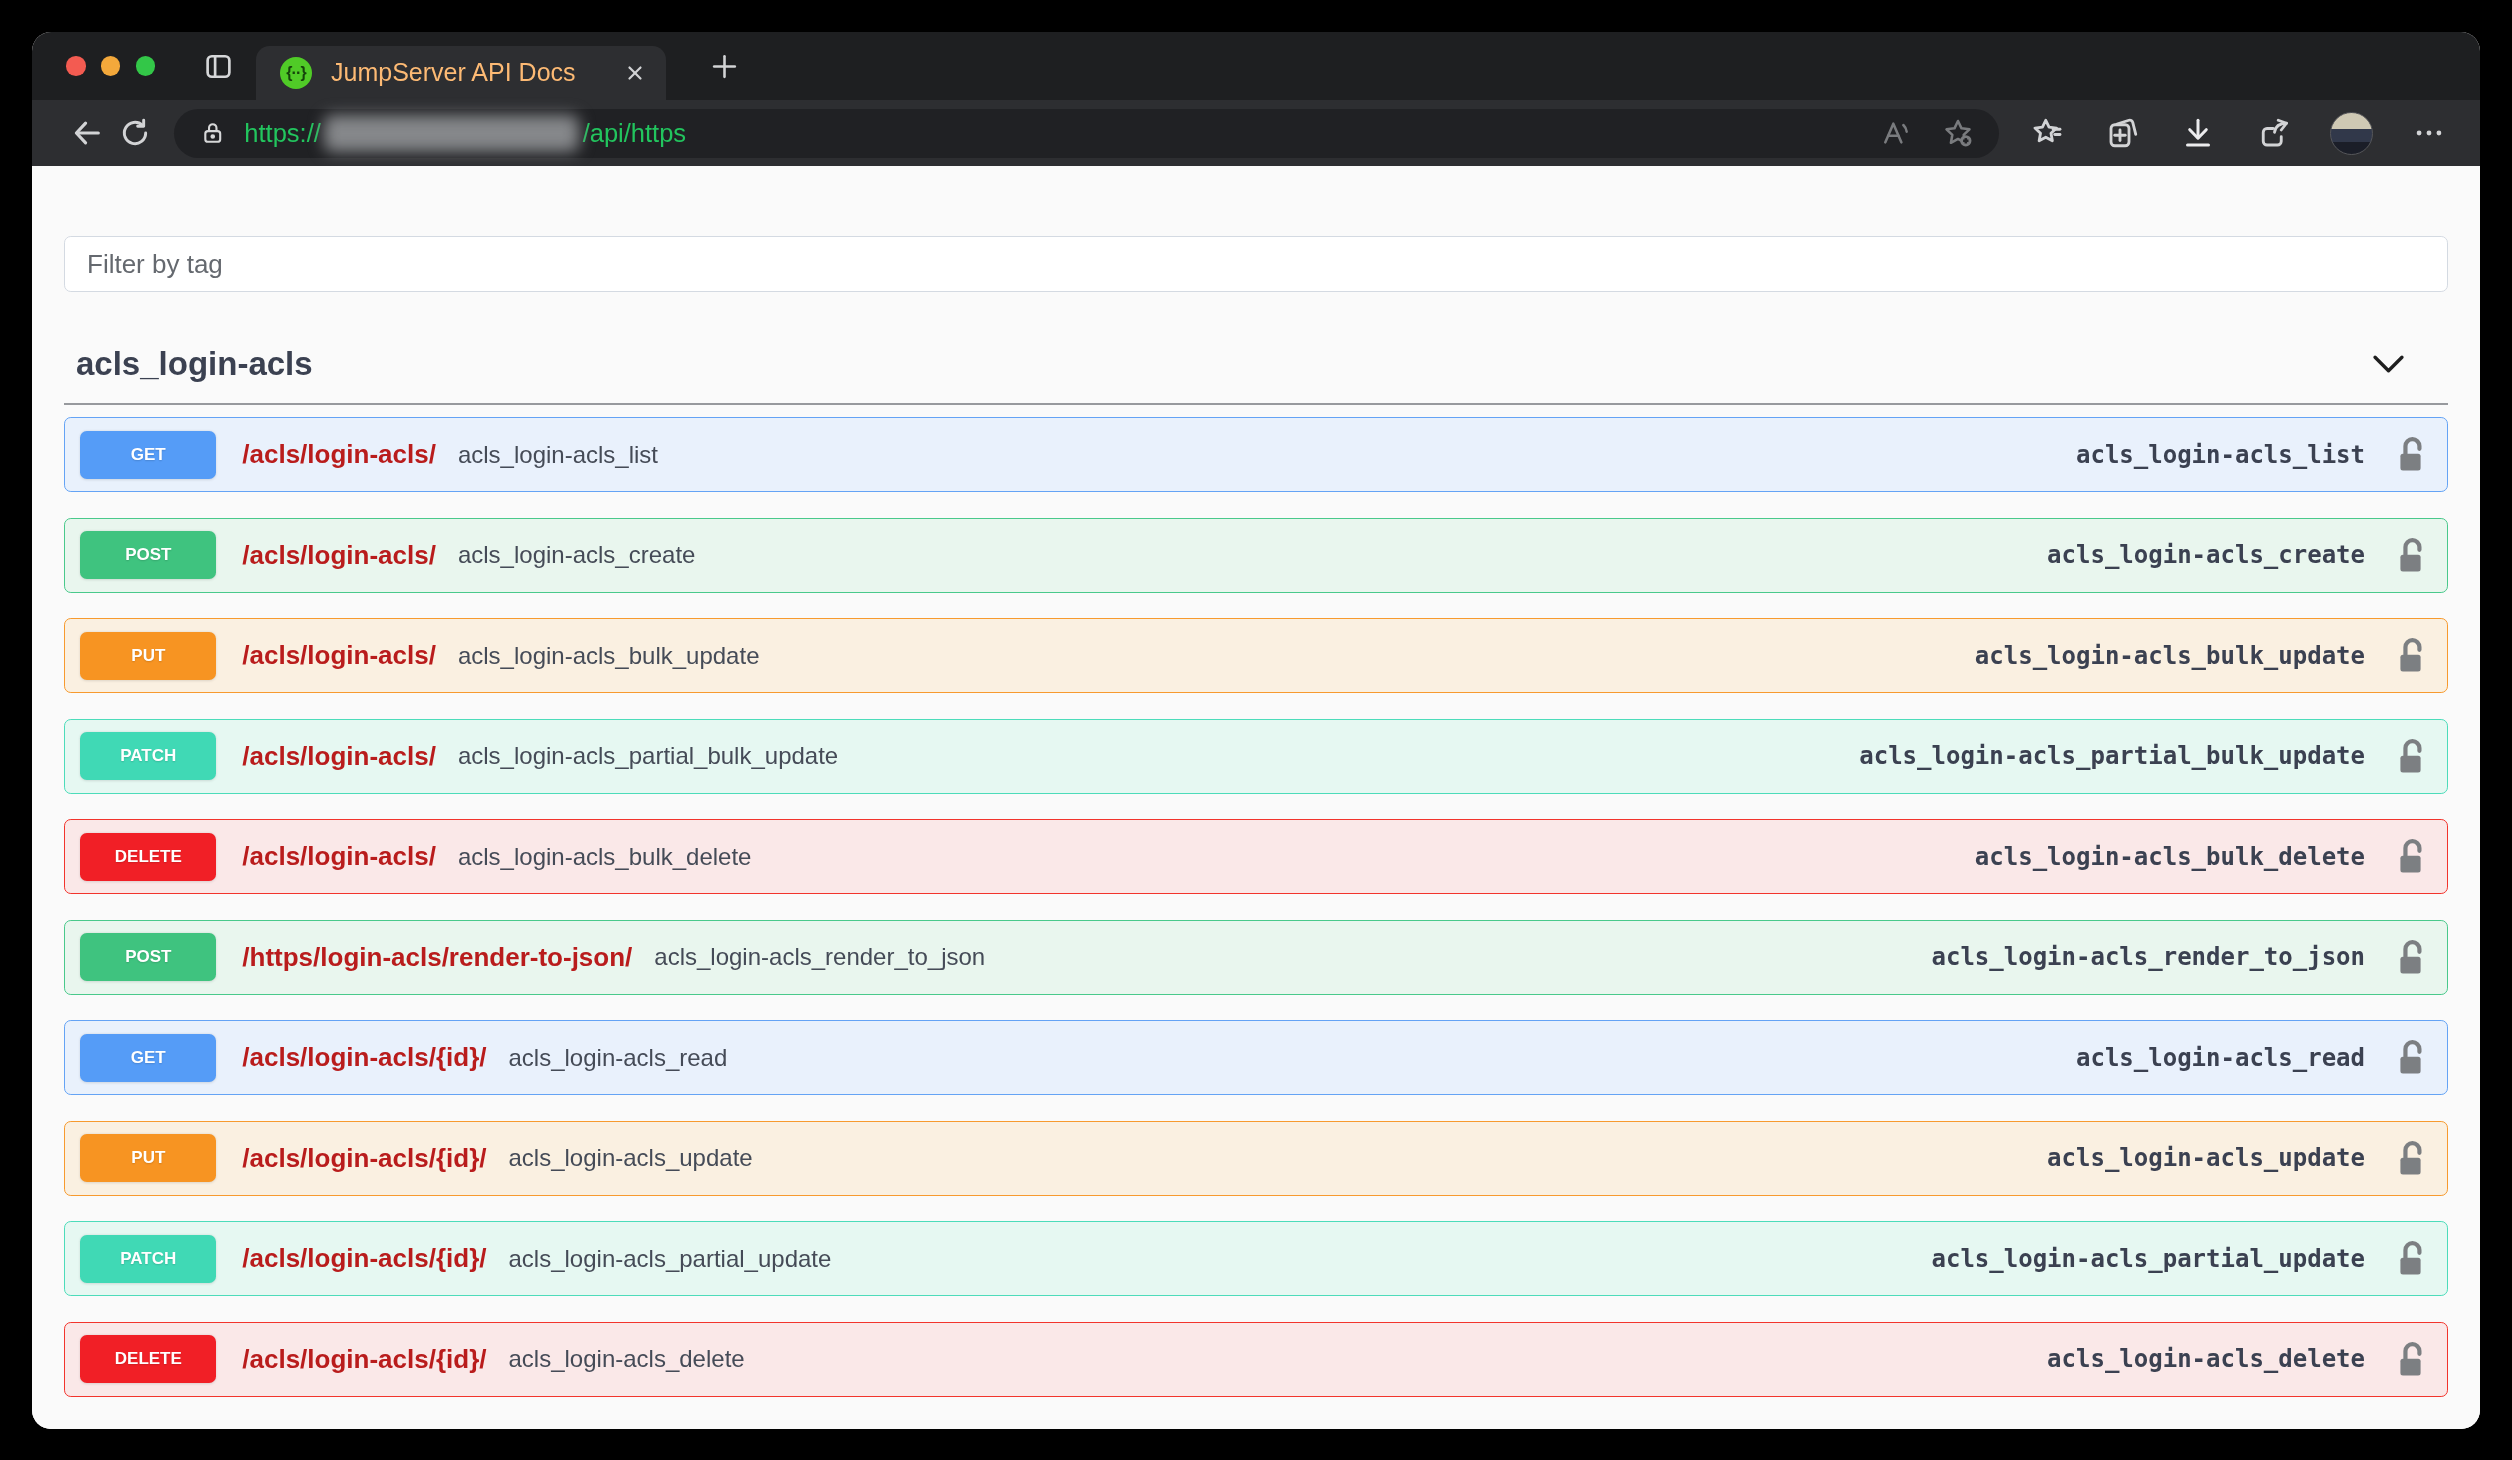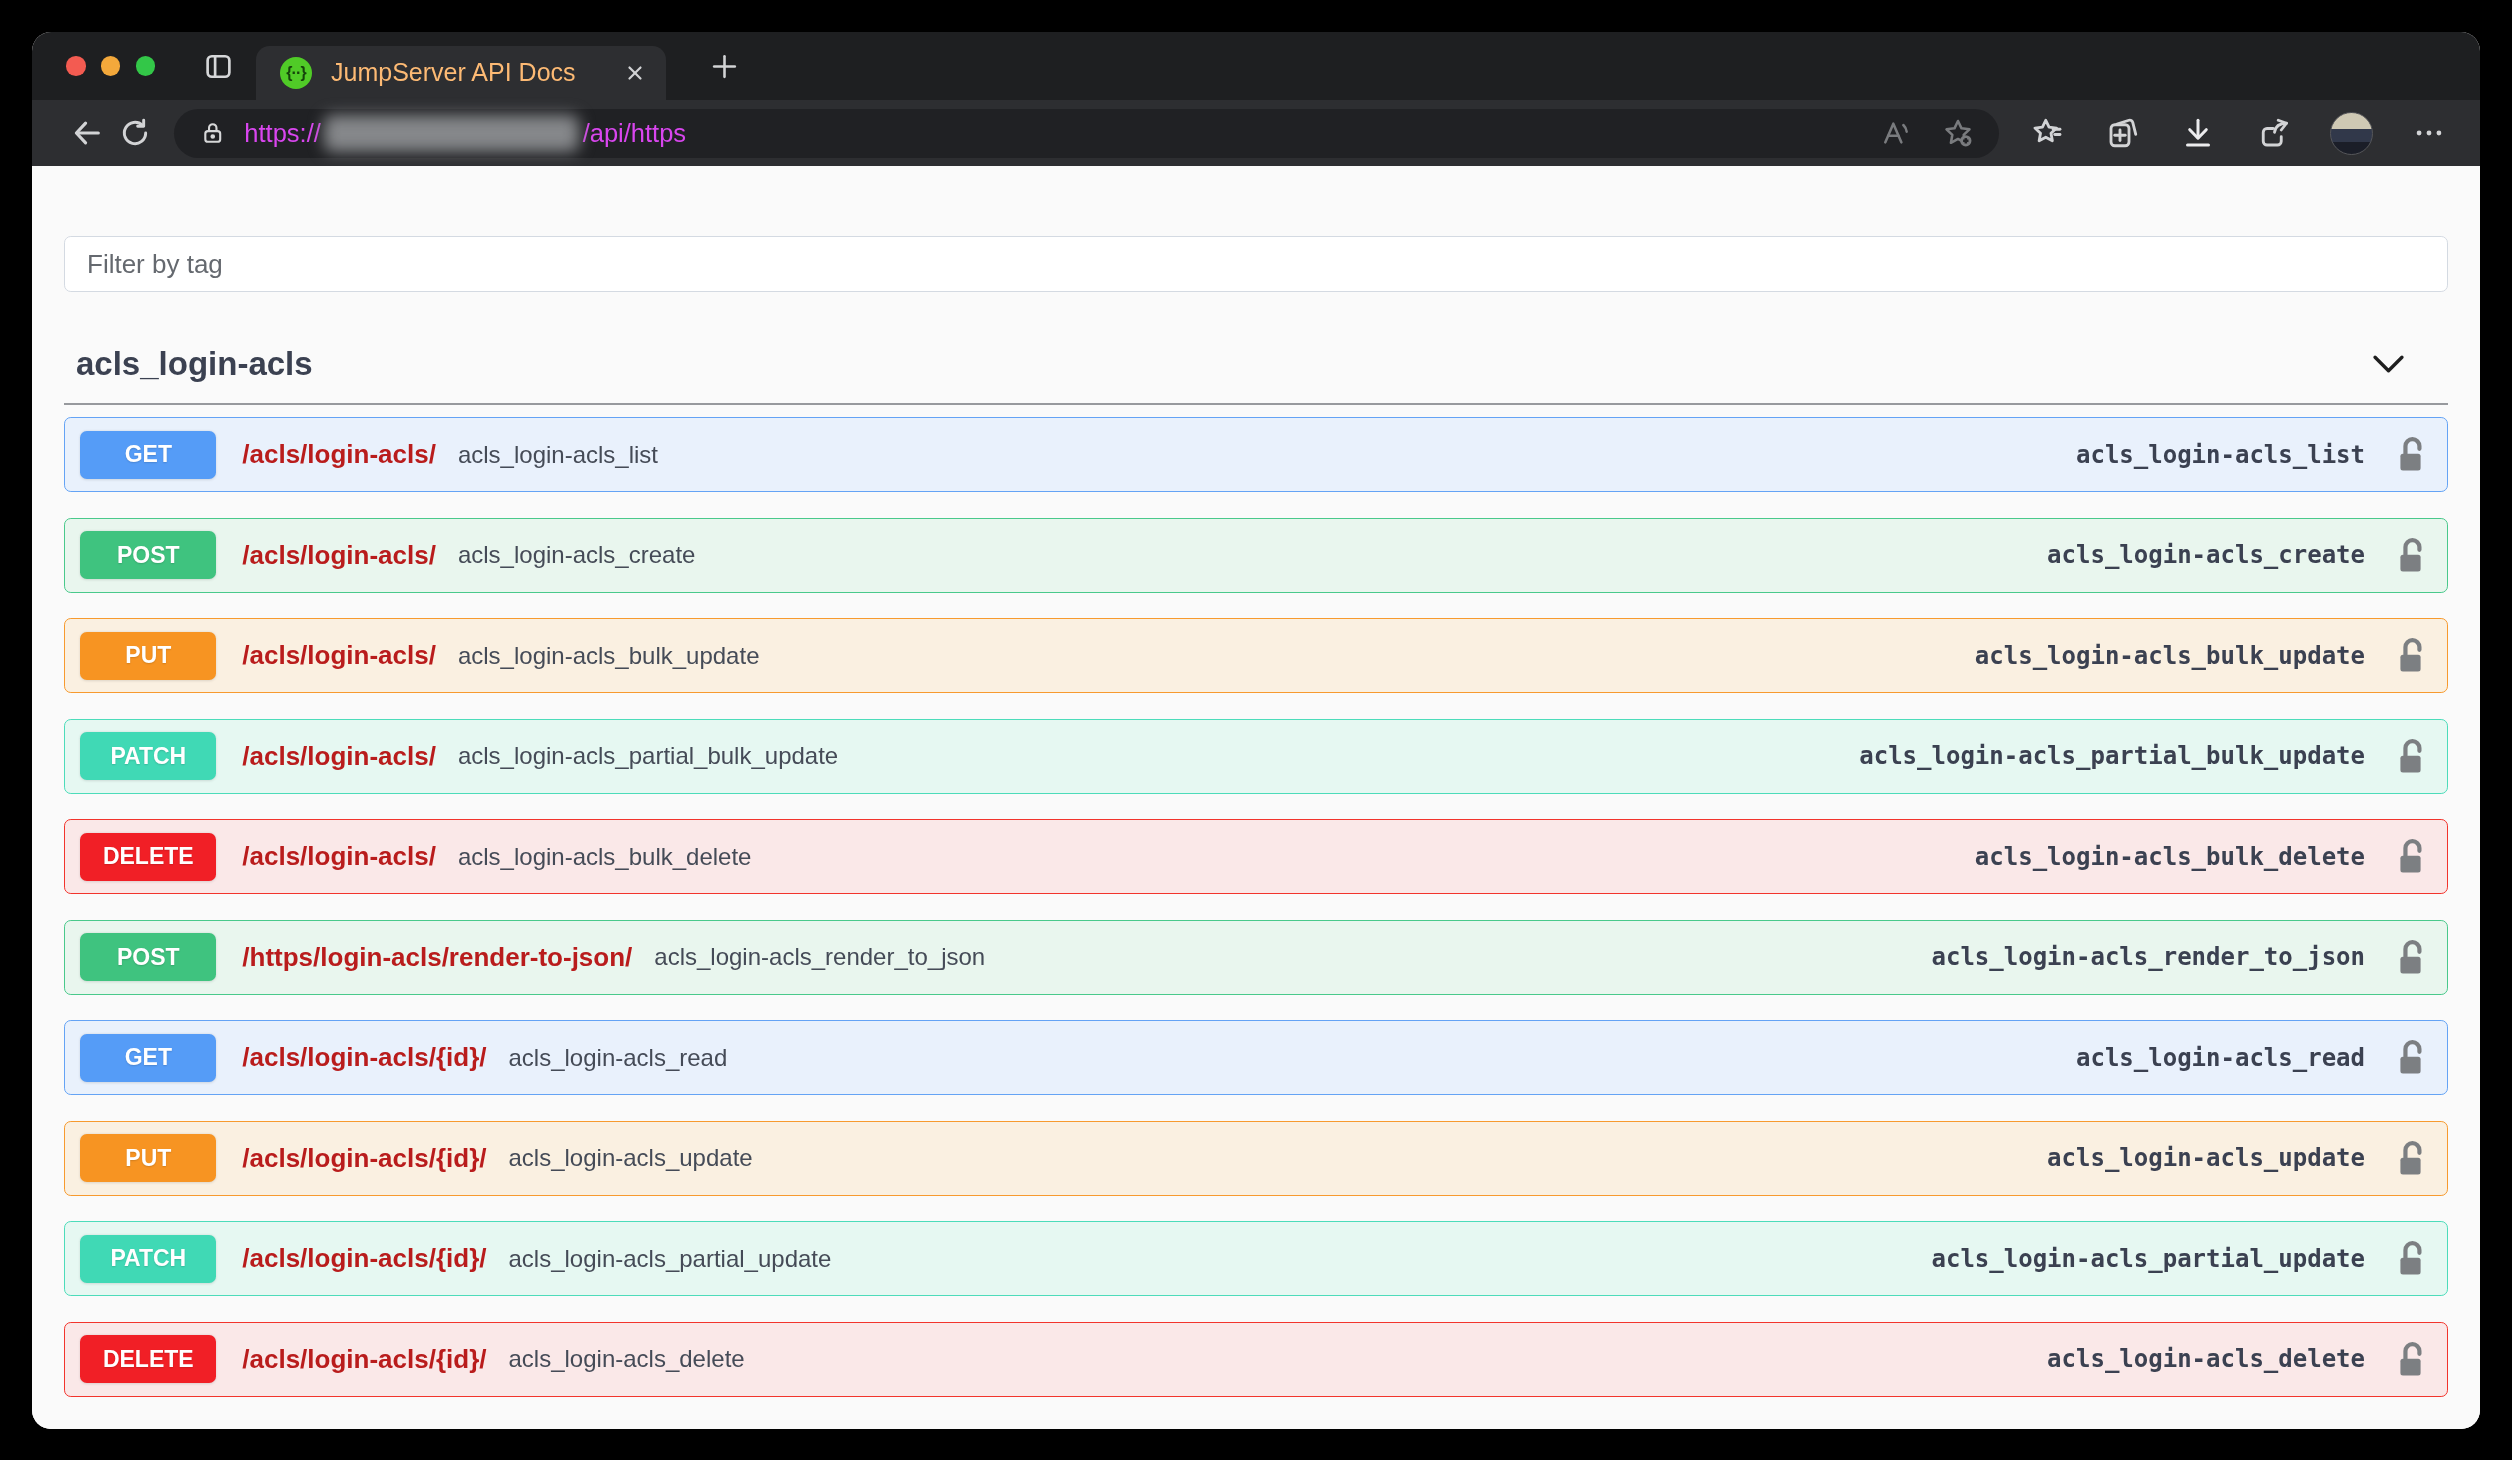--- a/index.html
+++ b/index.html
@@ -25,21 +25,21 @@
              color:#15430b; font-weight:bold; font-size:16px; letter-spacing:-0.9px; }
   .tab-title { color:#fdba74; font-size:25px; margin-left:19px; flex:1; white-space:nowrap; }
   .newtab { position:absolute; left:677px; top:19px; }
 
   
   .toolbar { position:relative; height:66px; background:#2d2e31;
              display:flex; align-items:center; padding:0 34px 0 31px; }
   .nav-btn { width:48px; height:48px; display:flex; align-items:center; justify-content:center; }
   .urlbar { flex:1; height:49px; margin:0 31px 0 15.3px; background:#202124; border-radius:25px;
             display:flex; align-items:center; padding:0 24px 0 25.5px; }
-  .url-text { display:flex; align-items:center; font-size:25.5px; color:#d946ef; margin-left:19px; }
+  .url-text { display:flex; align-items:center; font-size:25.5px; color:#22c55e; margin-left:19px; }
   .blur-domain { width:255px; height:37px; margin:0 3.4px; border-radius:8.5px;
                  background:#86888b; filter:blur(7.7px); }
   .pill-right { margin-left:auto; display:flex; align-items:center; gap:29px; opacity:.65; }
   .tb-icons { display:flex; align-items:center; gap:39px; }
   .avatar { width:43px; height:43px; border-radius:50%;
             background:linear-gradient(180deg,#cfc9b4 0 38%, #31384a 38% 70%, #1b1e28 70% 100%);
             border:0.9px solid #55565a; }
 
   svg.icon { display:block; }
 
@@ -56,21 +56,21 @@
   .section-title { font-size:33px; font-weight:bold; color:#3b4151; letter-spacing:0; }
   .section-chevron { margin-left:auto; margin-right:41px; }
 
   .divider { margin-top:20.4px; height:1.7px; background:#97999d; }
 
   .op-list { margin-top:12px; }
   .op-row { height:75px; border:1.7px solid var(--row-border); background:var(--row-bg);
             border-radius:6.8px; margin-bottom:25.5px; display:flex; align-items:center;
             padding:0 22px 0 15.3px; }
   .method-badge { min-width:136px; height:48px; border-radius:6.8px; background:var(--badge);
-                  color:#fff; font-weight:bold; font-size:23px; display:flex;
+                  color:#fff; font-weight:bold; font-size:17px; display:flex;
                   align-items:center; justify-content:center; padding:0 14px;
                   text-shadow:0 0.9px 1.7px rgba(0,0,0,.15);
                   box-shadow:0 0.9px 2.6px rgba(0,0,0,.12); }
   .op-path { margin-left:26px; font-family:Liberation Sans, sans-serif;
              font-weight:bold; font-size:26px; color:#b91c1c; white-space:nowrap; }
   .op-desc { margin-left:22px; font-size:24px; color:#454b57; white-space:nowrap; }
   .spacer { flex:1; }
   .op-id { font-family:"DejaVu Sans Mono", monospace; font-weight:bold;
            font-size:24px; color:#3b4151; margin-right:31px; white-space:nowrap; }
 </style>

